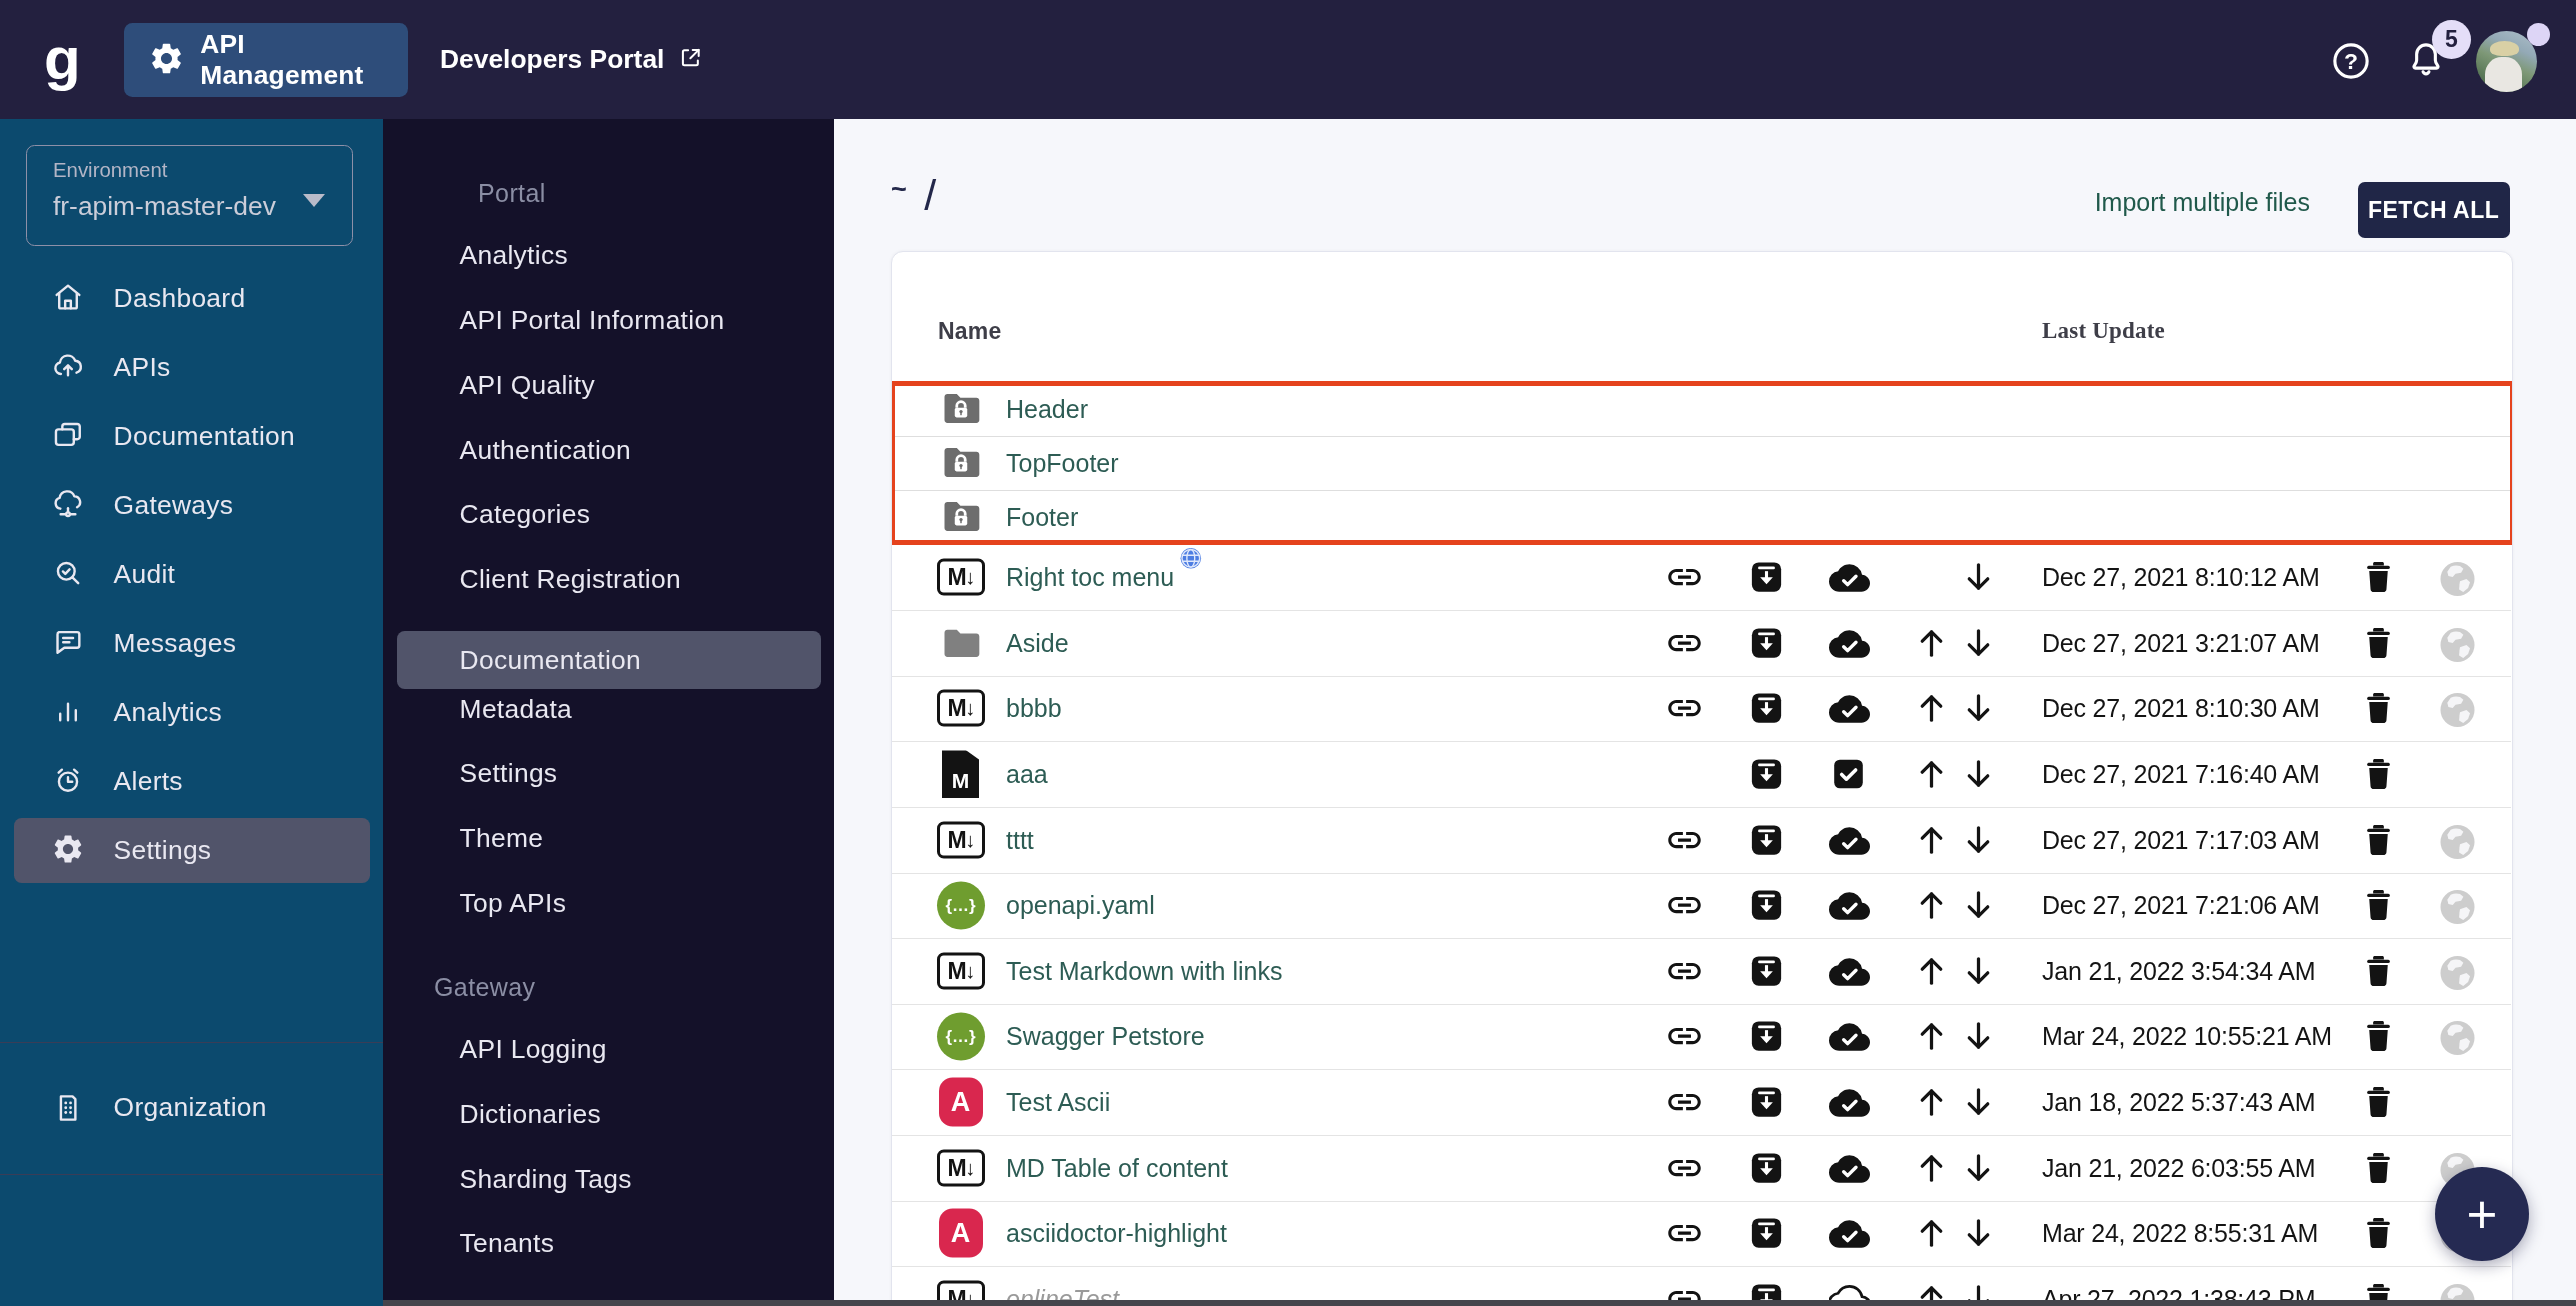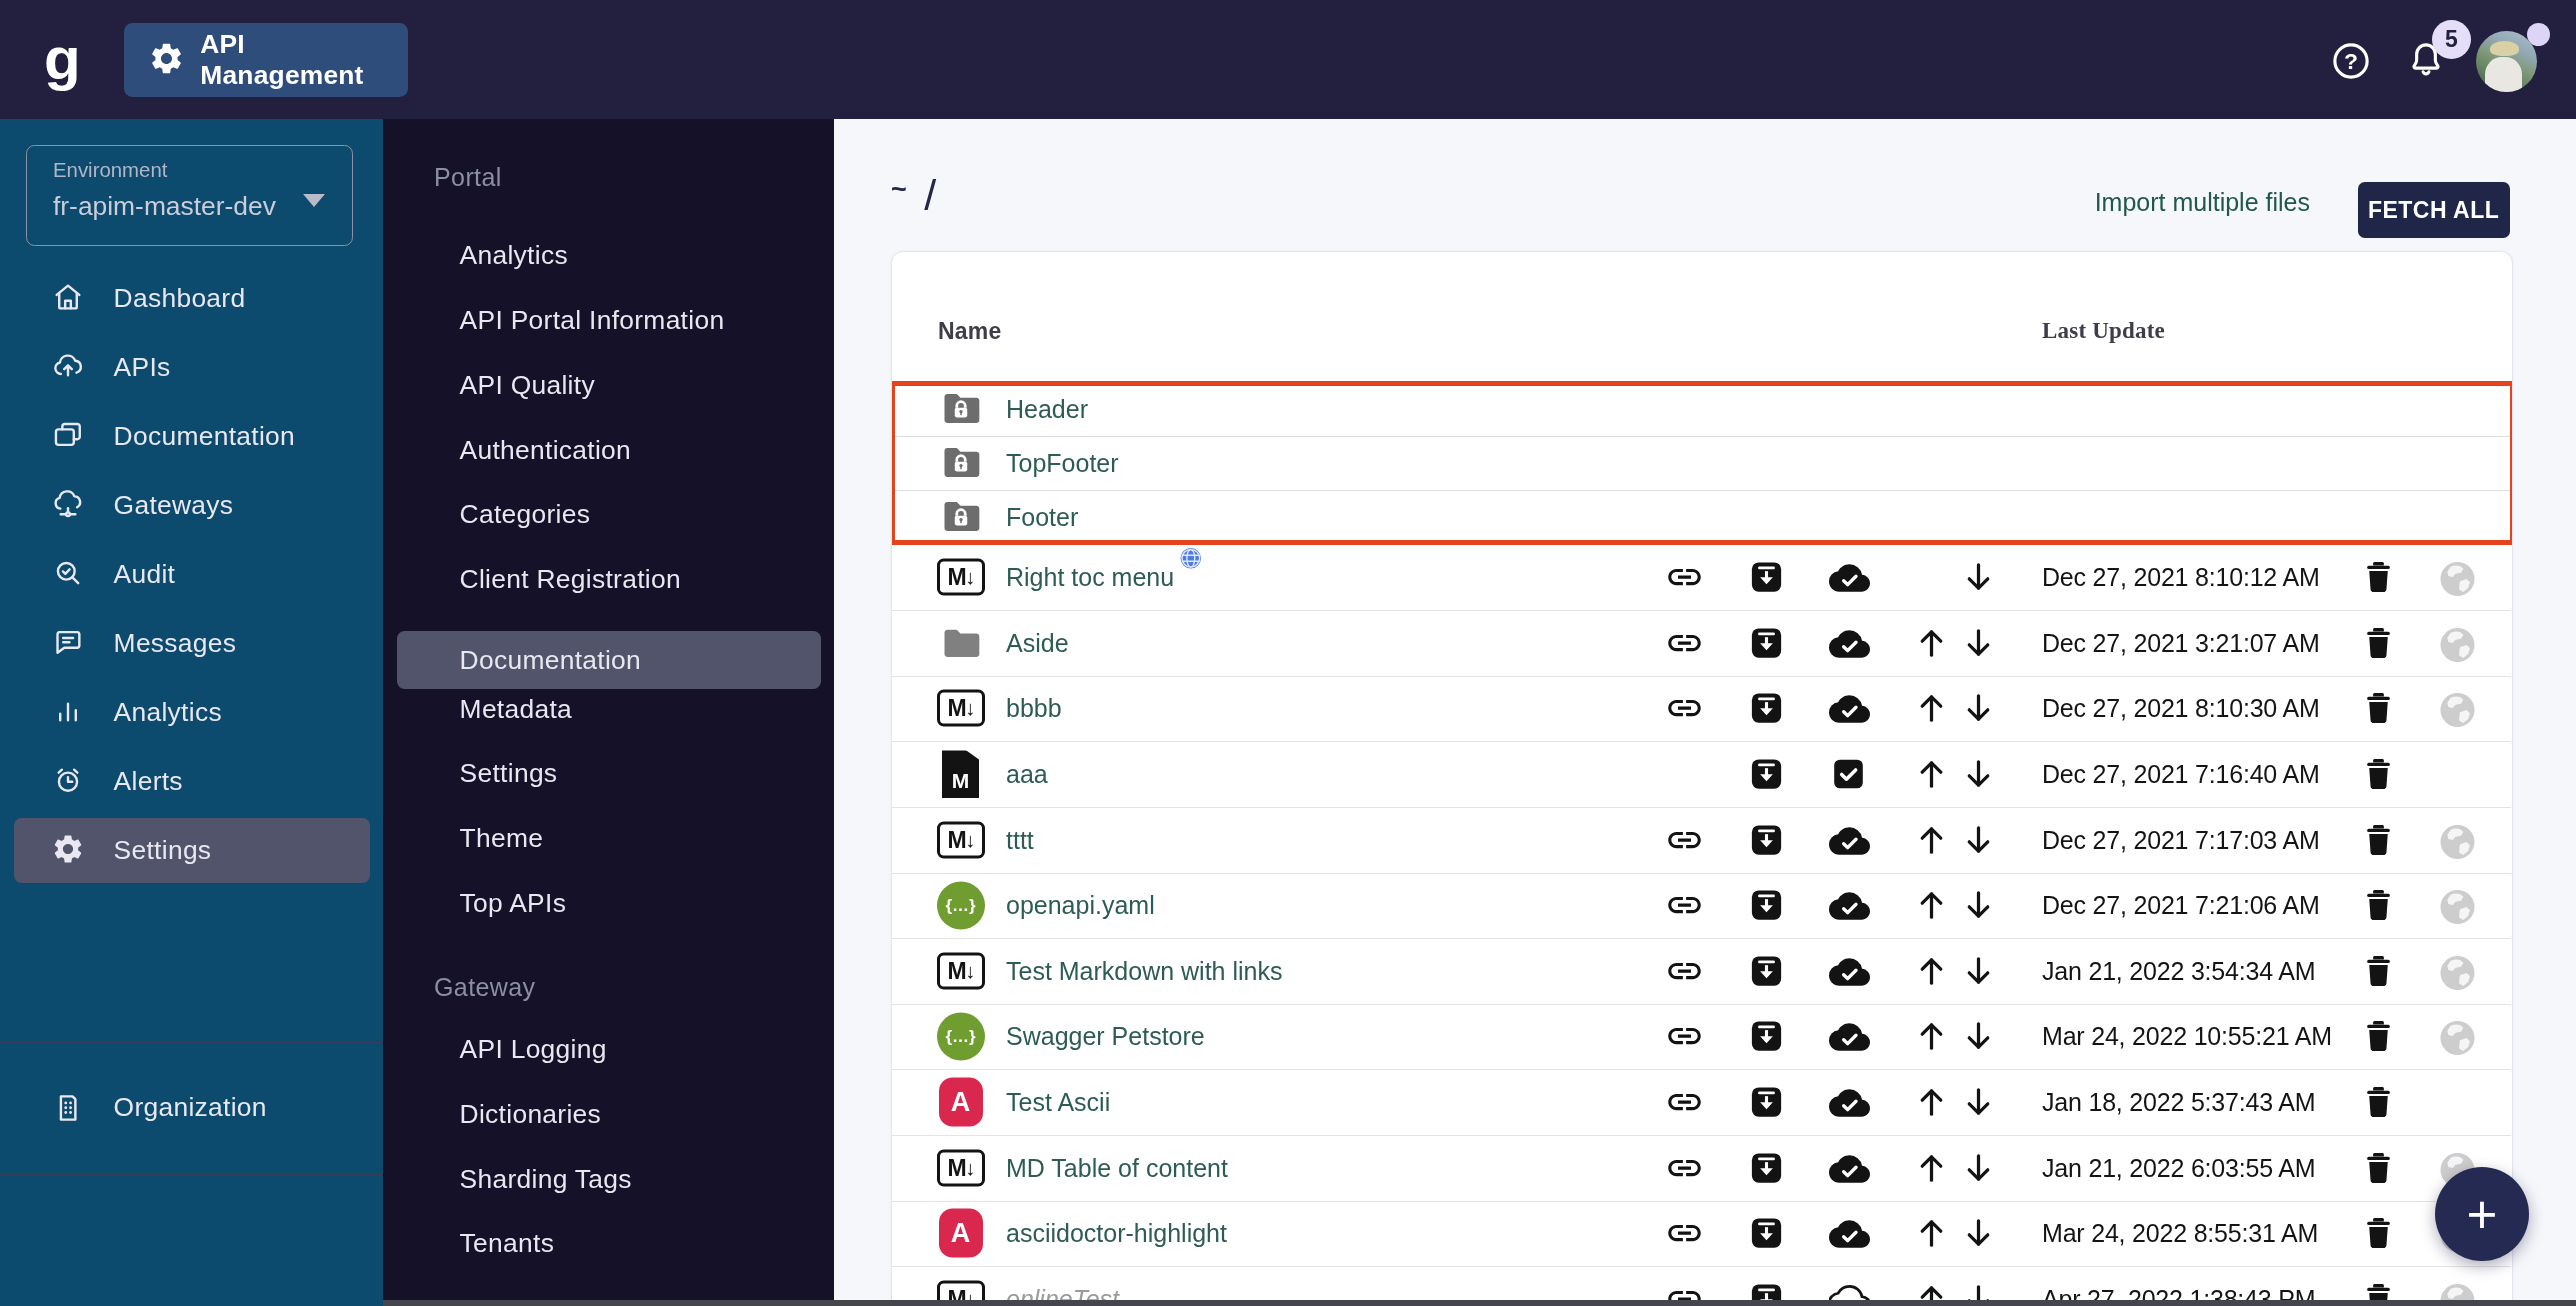--- a/index.html
+++ b/index.html
@@ -90,20 +90,30 @@
 
   <div class="am-pill">
     <span>
       <svg width="37" height="37" viewBox="0 0 24 24">
           <path fill="#fff" d="M19.14 12.94c.04-.3.06-.61.06-.94 0-.32-.02-.64-.07-.94l2.03-1.58c.18-.14.23-.41.12-.61l-1.92-3.32c-.12-.22-.37-.29-.59-.22l-2.39.96c-.5-.38-1.03-.7-1.62-.94l-.36-2.54c-.04-.24-.24-.41-.48-.41h-3.84c-.24 0-.43.17-.47.41l-.36 2.54c-.59.24-1.13.57-1.62.94l-2.39-.96c-.22-.08-.47 0-.59.22L2.74 8.87c-.12.21-.08.47.12.61l2.03 1.58c-.05.3-.09.63-.09.94s.02.64.07.94l-2.03 1.58c-.18.14-.23.41-.12.61l1.92 3.32c.12.22.37.29.59.22l2.39-.96c.5.38 1.03.7 1.62.94l.36 2.54c.05.24.24.41.48.41h3.84c.24 0 .44-.17.47-.41l.36-2.54c.59-.24 1.13-.56 1.62-.94l2.39.96c.22.08.47 0 .59-.22l1.92-3.32c.12-.22.07-.47-.12-.61l-2.01-1.58zM12 15.6c-1.98 0-3.6-1.62-3.6-3.6s1.62-3.6 3.6-3.6 3.6 1.62 3.6 3.6-1.62 3.6-3.6 3.6z"></path>
         </svg>
     </span>
     <span class="label">API Management</span>
   </div>
 
+  <div class="dp-link">
+    <span class="label">Developers Portal</span>
+    <span>
+      <svg width="25.6" height="25.6" viewBox="0 0 24 24" fill="none" stroke="#fff" stroke-width="1.9" stroke-linecap="round" stroke-linejoin="round">
+          <path d="M9.5 5H6a1.4 1.4 0 0 0-1.4 1.4v11.2A1.4 1.4 0 0 0 6 19h11.2a1.4 1.4 0 0 0 1.4-1.4V14.5"></path>
+          <path d="M13.8 4.6h5.6v5.6"></path>
+          <path d="M19.4 4.6 11.6 12.4"></path>
+        </svg>
+    </span>
+  </div>
 
   <div class="tb-icon" style="left:2329px;">
     <svg width="44" height="44" viewBox="0 0 24 24">
         <circle cx="12" cy="12" r="8.8" fill="none" stroke="#fff" stroke-width="1.7"></circle>
         <text x="12" y="16.2" text-anchor="middle" font-size="12.5" font-weight="700" fill="#fff" font-family="Liberation Sans, sans-serif">?</text>
       </svg>
   </div>
 
   <div class="tb-icon" style="left:2404px;">
     <svg width="44" height="44" viewBox="0 0 24 24" fill="none" stroke="#fff" stroke-width="1.7" stroke-linecap="round" stroke-linejoin="round">
@@ -204,21 +214,21 @@
           <circle cx="13.8" cy="15.2" r="1"></circle>
         </g>
       </svg>
     <span class="lbl">Organization</span>
   </div>
   <div class="side-divider" style="top:1055px;"></div>
 </div>
 
 <div class="subsidebar">
   <div id="subsidebar-items">
-      <div class="sub-header" style="top: 44px;">Portal</div>
+      <div class="sub-header" style="top: 60px; margin-left: 44px;">Portal</div>
       <div class="sub-item" style="top: 107px;">
         <span class="lbl">Analytics</span>
       </div>
       <div class="sub-item" style="top: 172px;">
         <span class="lbl">API Portal Information</span>
       </div>
       <div class="sub-item" style="top: 237px;">
         <span class="lbl">API Quality</span>
       </div>
       <div class="sub-item" style="top: 302px; text-align: center;">

